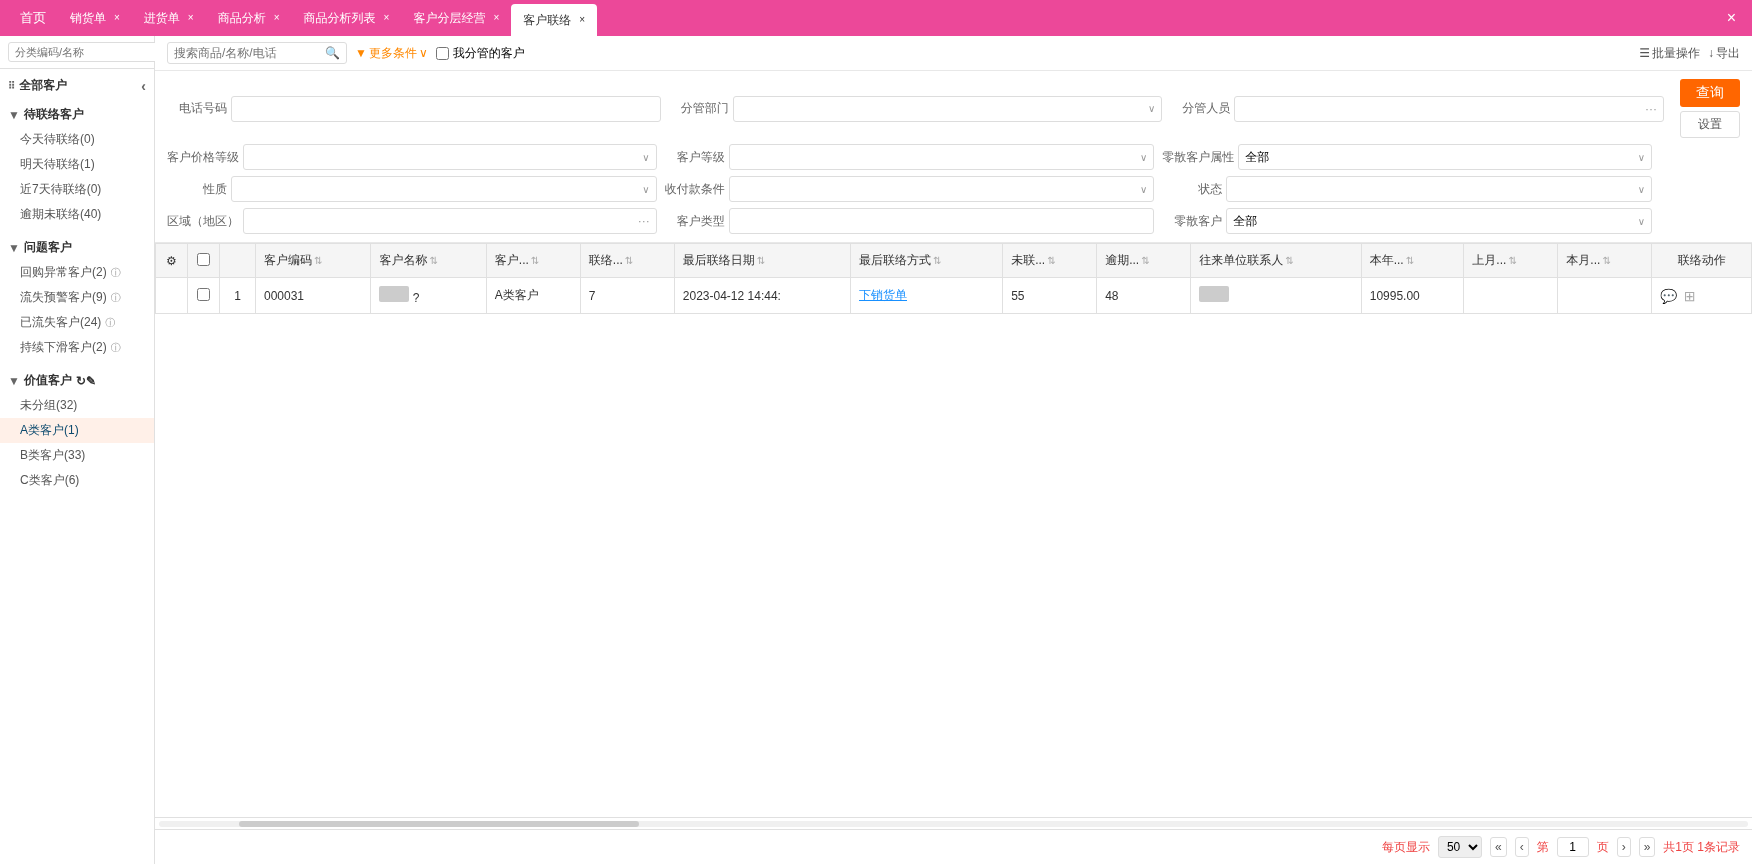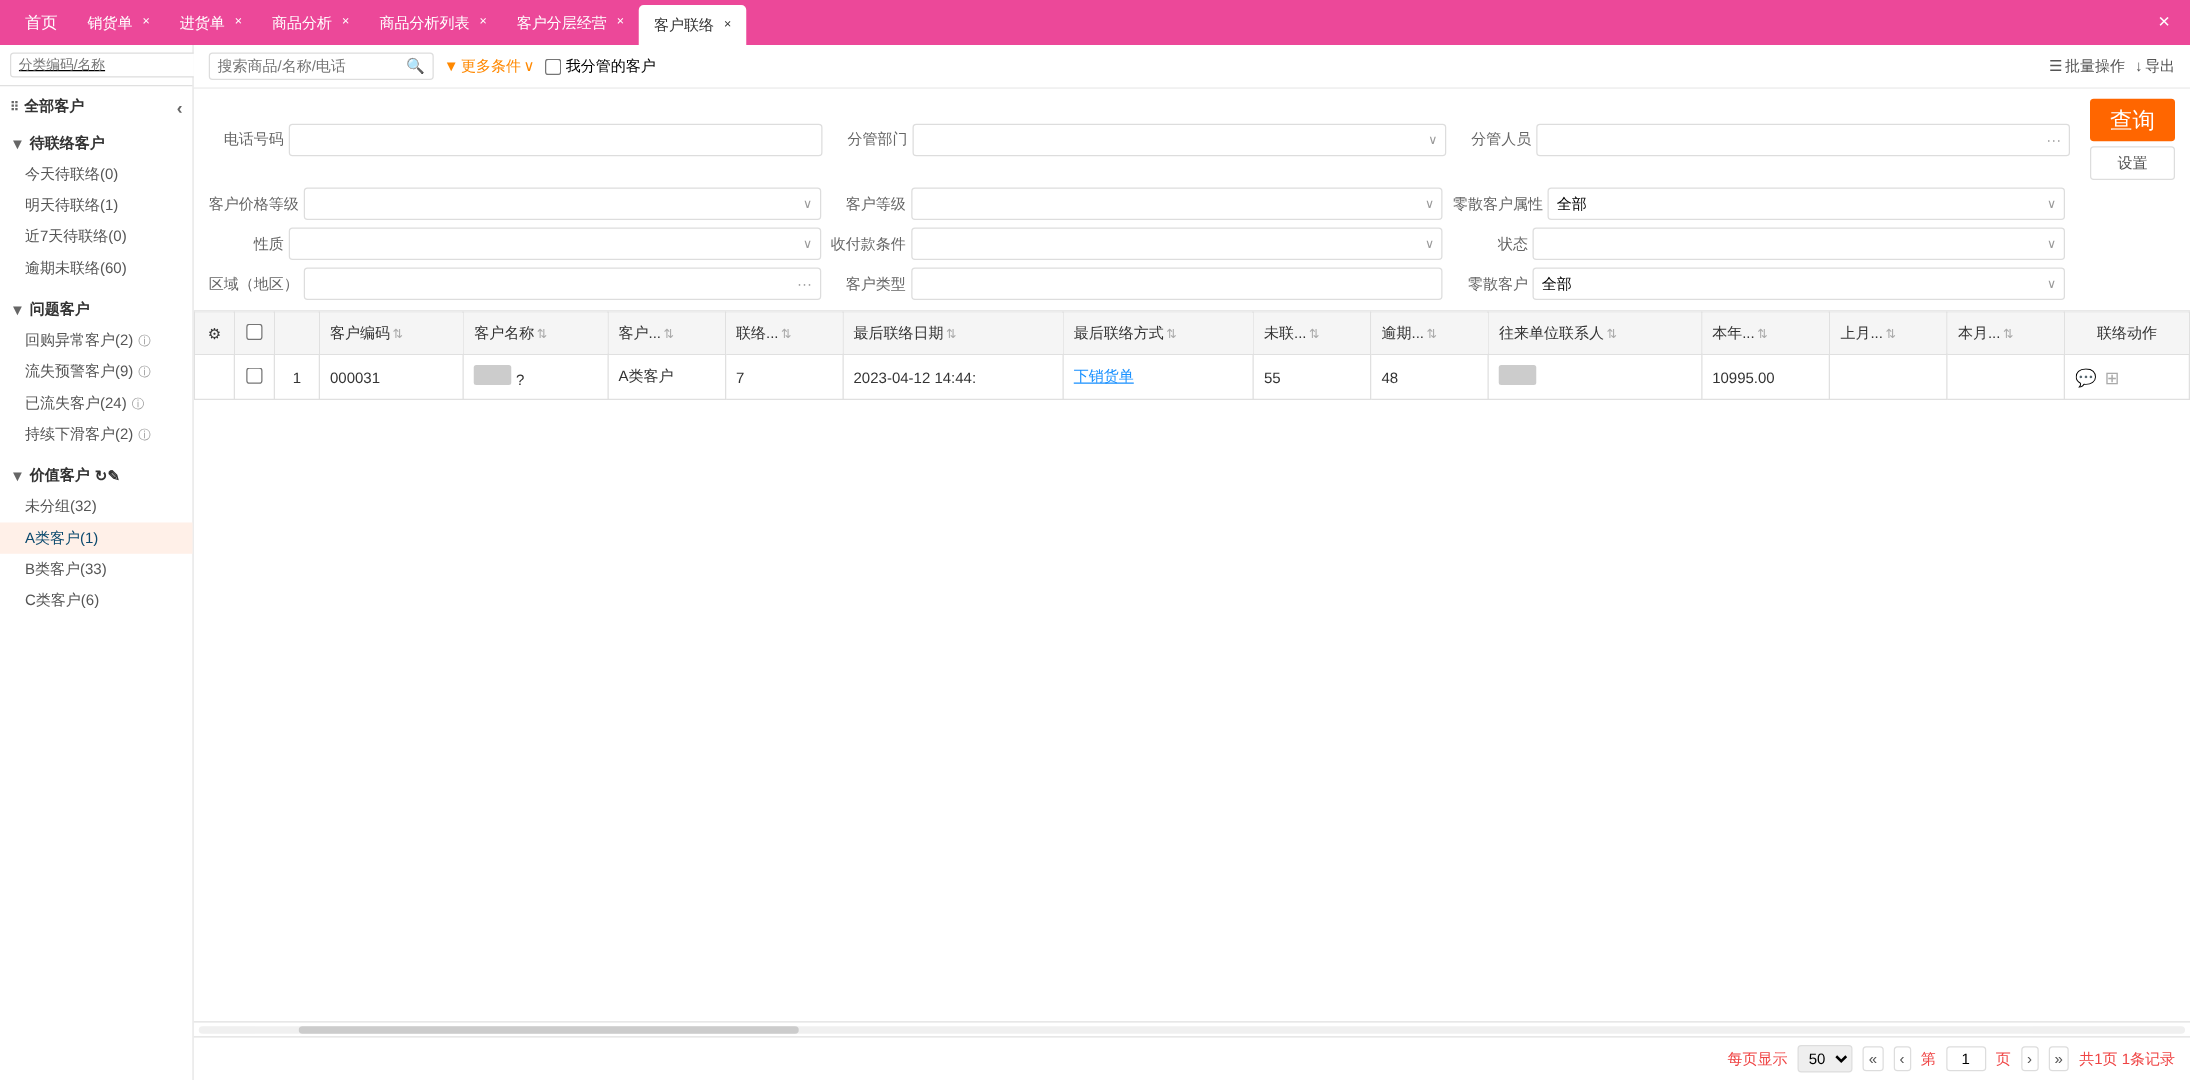--- a/index.html
+++ b/index.html
@@ -30,21 +30,21 @@
     .sidebar {
       width: 155px; background: white; border-right: 1px solid #e0e0e0;
       display: flex; flex-direction: column; flex-shrink: 0;
     }
     .sidebar-search {
       display: flex; align-items: center; padding: 6px 8px;
       border-bottom: 1px solid #e0e0e0;
     }
     .sidebar-search input {
       flex: 1; border: 1px solid #ddd; border-radius: 3px;
-      padding: 3px 6px; font-size: 11px; outline: none; text-decoration: underline;
+      padding: 3px 6px; font-size: 11px; outline: none;
     }
     .sidebar-search .search-icon { margin-left: 4px; color: #00b0a0; cursor: pointer; }
 
     .sidebar-header {
       display: flex; align-items: center; padding: 8px 8px 4px 8px;
       font-weight: bold; font-size: 13px; color: #333;
     }
     .sidebar-header .grid-icon { margin-right: 4px; color: #666; font-size: 10px; }
     .sidebar-header .collapse-icon { margin-left: auto; color: #666; cursor: pointer; font-size: 14px; }
 
@@ -140,21 +140,21 @@
     .scrollbar-track { flex: 1; height: 6px; background: #f0f0f0; border-radius: 3px; }
     .scrollbar-thumb { width: 400px; height: 6px; background: #ccc; border-radius: 3px; margin-left: 80px; cursor: pointer; }
 
     
     .row-actions { display: flex; gap: 6px; align-items: center; }
     .action-icon { color: #aaa; cursor: pointer; font-size: 14px; }
 
     
     .btn-query {
       background: #ff6600; color: white; border: none;
-      padding: 5px 16px; border-radius: 3px; cursor: pointer; font-size: 18px;
+      padding: 5px 16px; border-radius: 3px; cursor: pointer; font-size: 14px;
     }
     .btn-settings {
       background: white; color: #555; border: 1px solid #ddd;
       padding: 4px 12px; border-radius: 3px; cursor: pointer; font-size: 12px;
     }
 
     .gray-block { display: inline-block; width: 30px; height: 16px; background: #ccc; border-radius: 2px; }
   </style>
 </head>
 <body>
@@ -211,21 +211,21 @@
       <div class="sidebar-item">
         <span>今天待联络(0)</span>
       </div>
       <div class="sidebar-item">
         <span>明天待联络(1)</span>
       </div>
       <div class="sidebar-item">
         <span>近7天待联络(0)</span>
       </div>
       <div class="sidebar-item">
-        <span>逾期未联络(60)</span>
+        <span>逾期未联络(40)</span>
       </div>
     </div>
 
     <div class="sidebar-section">
       <div class="sidebar-section-title">
         <span class="arrow">▼</span>
         <span>问题客户</span>
       </div>
       <div class="sidebar-item">
         <span>回购异常客户(2)</span>

